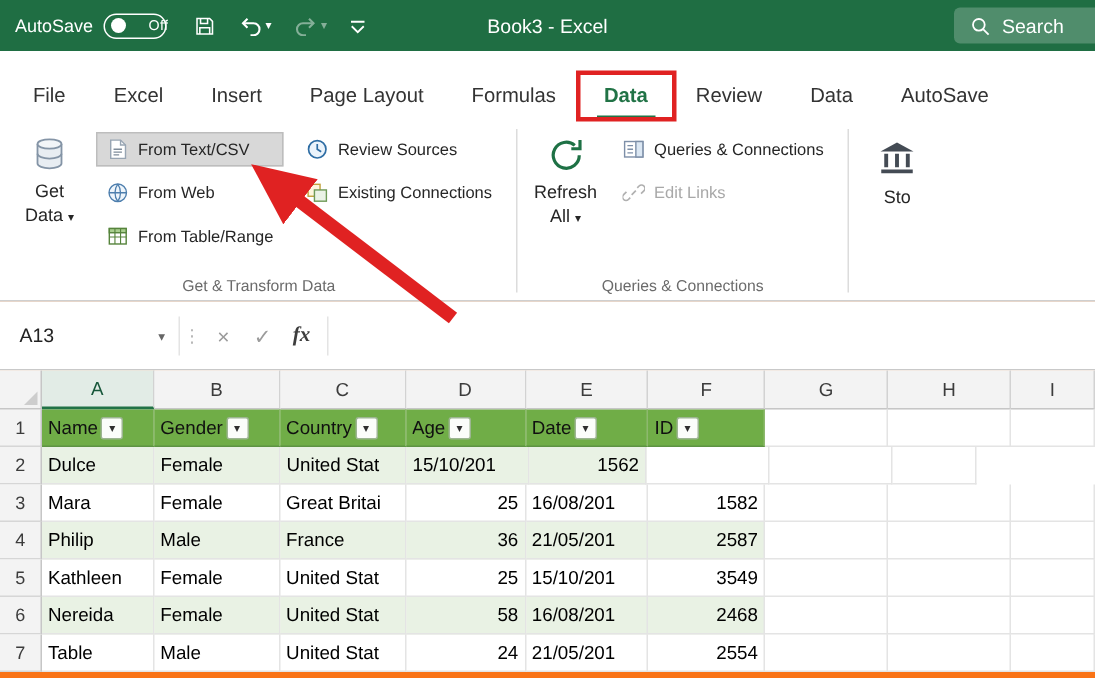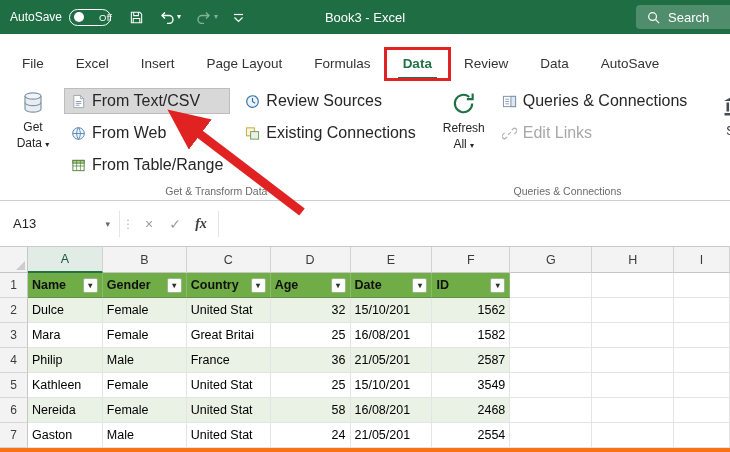--- a/index.html
+++ b/index.html
@@ -35,21 +35,21 @@
 
   
   .ribbon{height:121px;background:#fff;border-bottom:1px solid #cfcfcf;display:flex;align-items:stretch;padding:3px 0 0 2px;position:relative;}
   .rgroup{position:relative;display:flex;align-items:flex-start;padding:2px 4px 17px 4px;}
   .glabel{position:absolute;bottom:3px;left:0;right:0;text-align:center;font-size:10.5px;color:#6b6b6b;white-space:nowrap;}
   .vdiv{width:1px;background:#dcdcdc;margin:3px 1px 5px;}
   .bigbtn{display:flex;flex-direction:column;align-items:center;gap:4px;padding:5px 4px;min-width:54px;
           text-align:center;font-size:12px;color:#262626;cursor:pointer;}
   .bigl{line-height:1.3;}
   .col{display:flex;flex-direction:column;gap:6px;margin:3px 4px 0 4px;}
-  .smbtn{display:flex;align-items:center;gap:6px;font-size:16px;color:#262626;padding:3px 6px;white-space:nowrap;cursor:pointer;border:1px solid transparent;}
+  .smbtn{display:flex;align-items:center;gap:6px;font-size:11px;color:#262626;padding:3px 6px;white-space:nowrap;cursor:pointer;border:1px solid transparent;}
   .smbtn.hl{background:#d8d8d8;border:1px solid #bdbdbd;}
   .smbtn.disabled{color:#a8a8a8;cursor:default;}
   .icn{display:inline-flex;flex:0 0 auto;}
 
   
   .formulabar{height:46px;background:#fff;border-bottom:1px solid #c9c9c9;display:flex;align-items:center;padding:5px 0;}
   .namebox{width:120px;height:26px;display:flex;align-items:center;justify-content:space-between;
            padding:0 9px 0 13px;font-size:13px;color:#222;border-right:1px solid #e4e4e4;cursor:pointer;}
   .nbchev{font-size:9px;color:#666;}
   .fbdots{width:16px;text-align:center;color:#b5b5b5;font-size:12px;}
@@ -64,21 +64,21 @@
   .corner::after{content:"";position:absolute;right:2px;bottom:2px;border-left:9px solid transparent;border-bottom:9px solid #cdcdcd;}
   .colhdr{display:flex;align-items:center;justify-content:center;font-size:12.5px;color:#3c3c3c;background:#f3f3f3;
           border-right:1px solid #d2d2d2;border-bottom:1px solid #c6c6c6;cursor:pointer;}
   .colhdr.sel{background:#e2ece6;border-bottom:2px solid var(--tab-green);color:#17573a;}
   .grow{display:flex;height:25px;}
   .rowhdr{width:28px;display:flex;align-items:center;justify-content:center;font-size:12px;color:#3c3c3c;background:#f3f3f3;
           border-right:1px solid #c6c6c6;border-bottom:1px solid #d6d6d6;cursor:pointer;}
   .cell{display:flex;align-items:center;padding:0 4px;font-size:12.5px;color:#000;
         border-right:1px solid #e4e4e4;border-bottom:1px solid #e4e4e4;white-space:nowrap;overflow:hidden;cursor:cell;}
   .cell.num{justify-content:flex-end;}
-  .hcell{background:var(--tbl-green);font-weight:bold;color:#101010;justify-content:space-between;
+  .hcell{background:var(--tbl-green);font-weight:normal;color:#101010;justify-content:flex-start;
          border-right:1px solid #8db96e;border-bottom:1px solid #5d9343;}
   .hlabel{overflow:hidden;}
   .filter{width:15px;height:15px;background:#fbfdfa;border:1px solid #9cb591;border-radius:2px;font-size:8px;
           display:flex;align-items:center;justify-content:center;color:#2f2f2f;margin-left:2px;flex:0 0 auto;cursor:pointer;}
   #grid-rows .grow:nth-child(even) .tcell:not(.hcell){background:var(--band);}
 
   
   .anno-arrow{position:absolute;left:0;top:0;width:730px;height:452px;pointer-events:none;z-index:60;}
 </style>
 </head>
@@ -339,21 +339,20 @@
           </div>
           <div class="cell" style="width: 82px;"></div>
           <div class="cell" style="width: 82px;"></div>
           <div class="cell" style="width: 56px;"></div>
         </div>
         <div class="grow">
           <div class="rowhdr">2</div>
           <div class="cell tcell" style="width: 75px;">Dulce</div>
           <div class="cell tcell" style="width: 84px;">Female</div>
           <div class="cell tcell" style="width: 84px;">United Stat</div>
-          <div class="cell tcell num" style="width: 80px;">32</div>
           <div class="cell tcell" style="width: 82px;">15/10/201</div>
           <div class="cell tcell num" style="width: 78px;">1562</div>
           <div class="cell" style="width: 82px;"></div>
           <div class="cell" style="width: 82px;"></div>
           <div class="cell" style="width: 56px;"></div>
         </div>
         <div class="grow">
           <div class="rowhdr">3</div>
           <div class="cell tcell" style="width: 75px;">Mara</div>
           <div class="cell tcell" style="width: 84px;">Female</div>
@@ -396,21 +395,21 @@
           <div class="cell tcell" style="width: 84px;">United Stat</div>
           <div class="cell tcell num" style="width: 80px;">58</div>
           <div class="cell tcell" style="width: 82px;">16/08/201</div>
           <div class="cell tcell num" style="width: 78px;">2468</div>
           <div class="cell" style="width: 82px;"></div>
           <div class="cell" style="width: 82px;"></div>
           <div class="cell" style="width: 56px;"></div>
         </div>
         <div class="grow">
           <div class="rowhdr">7</div>
-          <div class="cell tcell" style="width: 75px;">Gaston</div>
+          <div class="cell tcell" style="width: 75px;">Table</div>
           <div class="cell tcell" style="width: 84px;">Male</div>
           <div class="cell tcell" style="width: 84px;">United Stat</div>
           <div class="cell tcell num" style="width: 80px;">24</div>
           <div class="cell tcell" style="width: 82px;">21/05/201</div>
           <div class="cell tcell num" style="width: 78px;">2554</div>
           <div class="cell" style="width: 82px;"></div>
           <div class="cell" style="width: 82px;"></div>
           <div class="cell" style="width: 56px;"></div>
         </div>
       </div>

